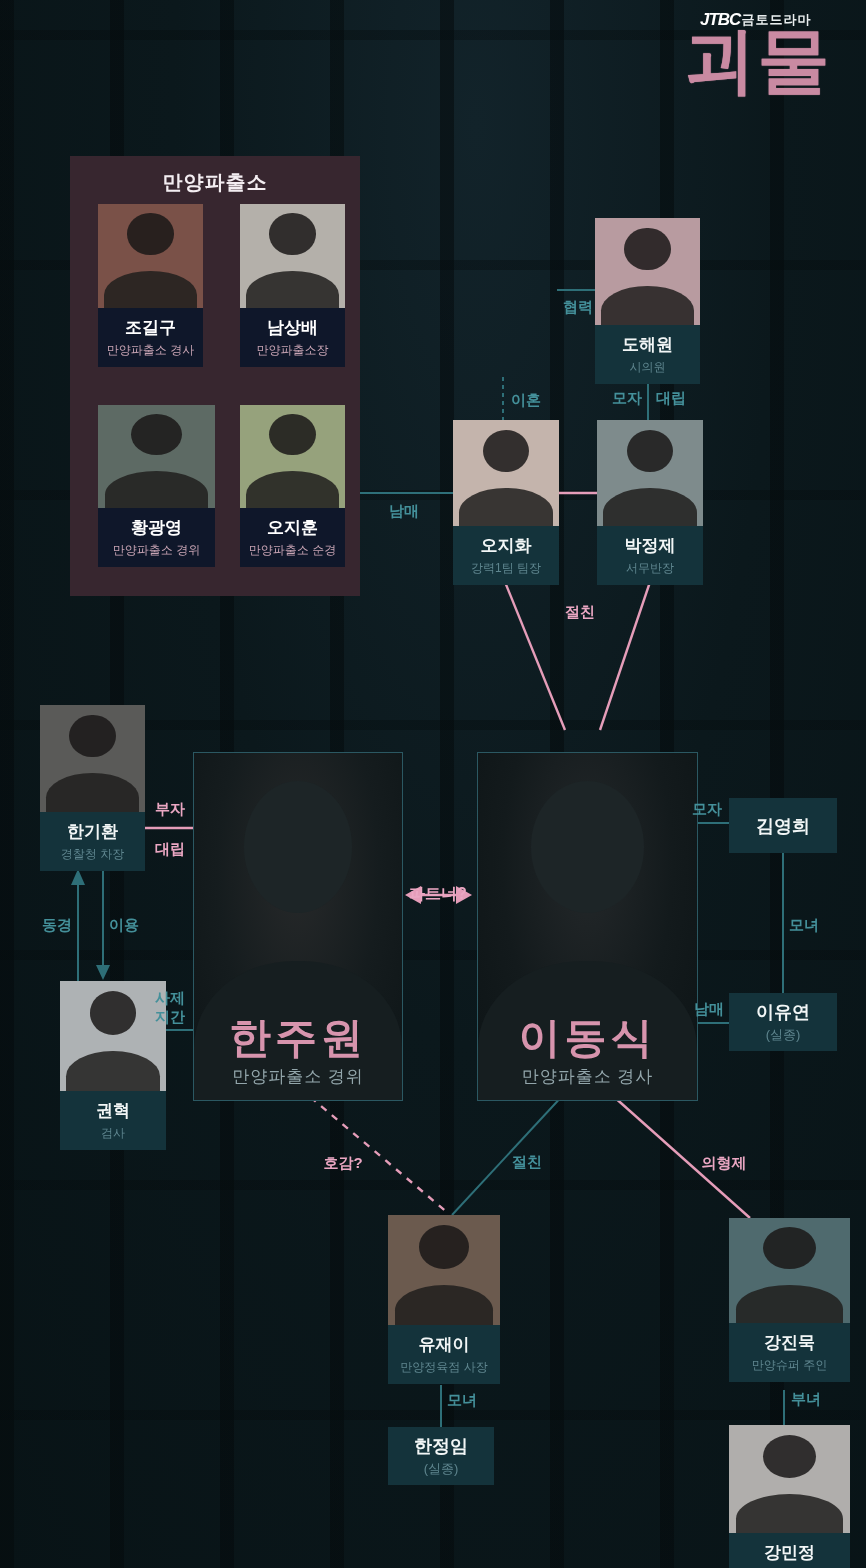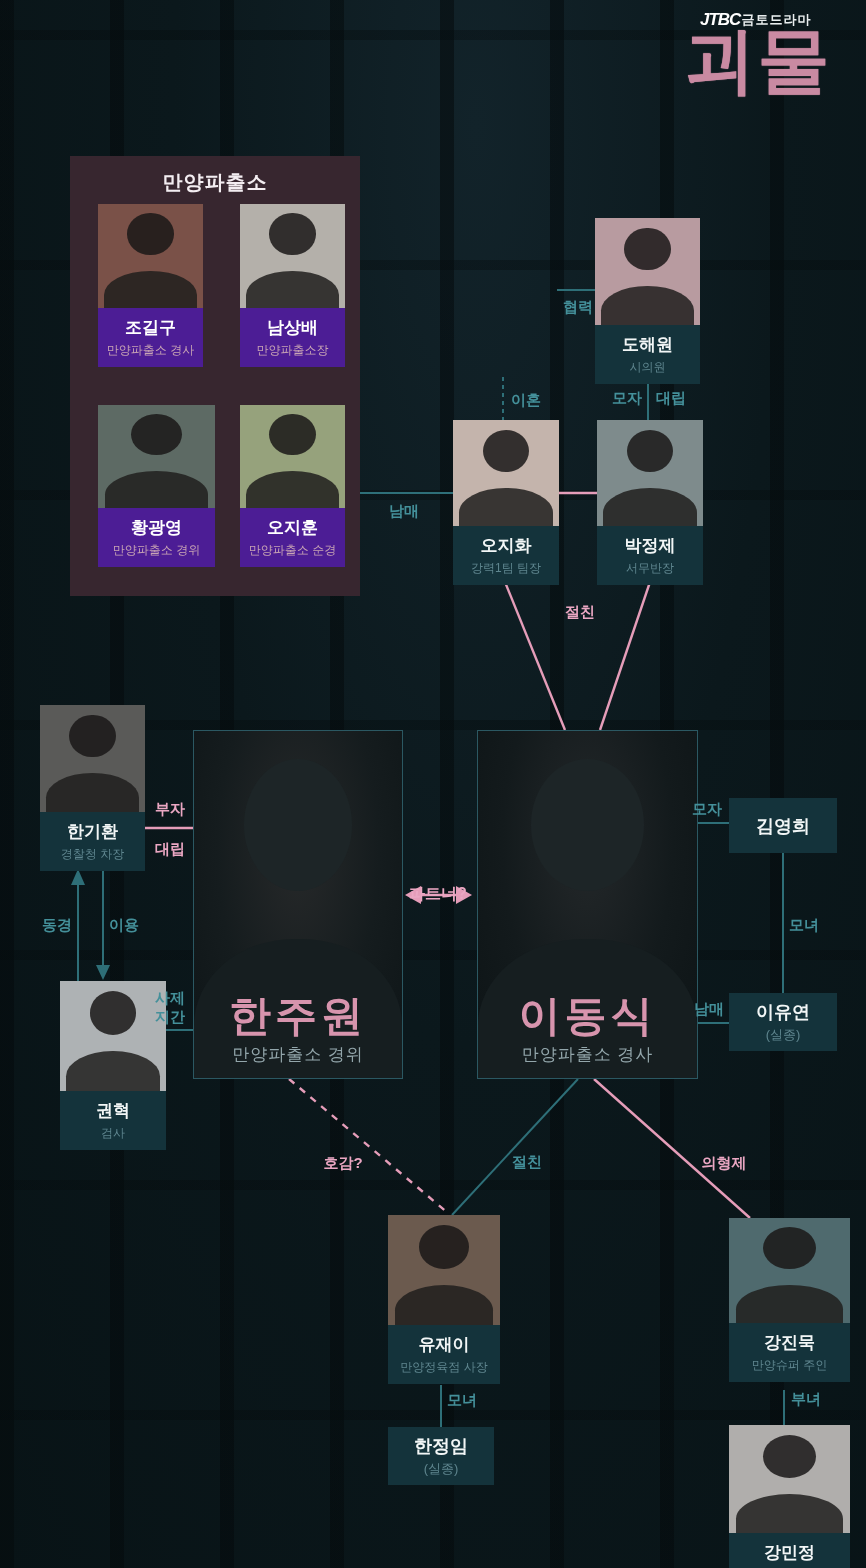--- a/index.html
+++ b/index.html
@@ -33,34 +33,34 @@
   
   .station{position:absolute;left:70px;top:156px;width:290px;height:440px;background:#37262f;z-index:2;}
   .station h2{margin:13px 0 0;text-align:center;font-size:20px;font-weight:bold;color:#f3edf1;letter-spacing:1px;}
 
   
   .card{position:absolute;z-index:2;}
   .photo{position:relative;overflow:hidden;}
   .photo::before{content:"";position:absolute;width:44%;height:40%;left:28%;top:9%;border-radius:50%;background:rgba(26,24,23,.85);}
   .photo::after{content:"";position:absolute;width:88%;height:46%;left:6%;bottom:-10%;border-radius:50% 50% 0 0;background:rgba(32,30,29,.85);}
   .plate{display:flex;flex-direction:column;align-items:center;justify-content:center;gap:3px;padding:8px 2px;}
-  .plum .plate{background:#4c1d95;}
+  .plum .plate{background:#0f172a;}
   .plum .nm{font-size:17px;font-weight:bold;color:#ffffff;}
   .plum .rl{font-size:12px;color:#c8a4b4;}
   .tealc .plate{background:#14333b;}
   .tealc .nm{font-size:17px;font-weight:bold;color:#f2f6f6;}
   .tealc .rl{font-size:12px;color:#5f868f;}
 
   
   .tbox{position:absolute;z-index:2;background:#14333b;display:flex;flex-direction:column;align-items:center;justify-content:center;gap:2px;}
   .tbox .nm{font-size:18px;font-weight:bold;color:#f2f6f6;}
   .tbox .nt{font-size:13px;color:#5f868f;}
 
   
-  .hero{position:absolute;z-index:2;border:1px solid #2b5862;display:flex;flex-direction:column;justify-content:flex-end;align-items:center;padding-bottom:12px;box-sizing:border-box;}
+  .hero{position:absolute;z-index:2;border:1px solid #2b5862;display:flex;flex-direction:column;justify-content:flex-end;align-items:center;padding-bottom:12px;box-sizing:border-box;margin-top:22px;}
   .hero .photo-big{position:absolute;inset:0;overflow:hidden;}
   .hero .photo-big::before{content:"";position:absolute;width:52%;height:38%;left:24%;top:8%;border-radius:50%;background:#1d2527;}
   .hero .photo-big::after{content:"";position:absolute;width:100%;height:52%;left:0;bottom:-12%;border-radius:48% 48% 0 0;background:#161e20;}
   .hero .hnm{position:relative;font-family:"DejaVu Serif", serif;font-size:42px;font-weight:bold;color:#d794ad;letter-spacing:4px;line-height:1.1;}
   .hero .hrl{position:relative;font-size:17px;color:#93a6ab;margin-top:4px;letter-spacing:1px;}
   .p-hjw{background:radial-gradient(ellipse at 50% 34%, #27292a 0%, #151c1e 55%, #0e1517 100%);}
   .p-lds{background:radial-gradient(ellipse at 50% 32%, #24282a 0%, #131a1c 55%, #0d1416 100%);}
 
   
   .lbl{position:absolute;z-index:4;transform:translate(-50%,-50%);font-size:15px;font-weight:bold;white-space:pre-line;text-align:center;line-height:1.25;}

